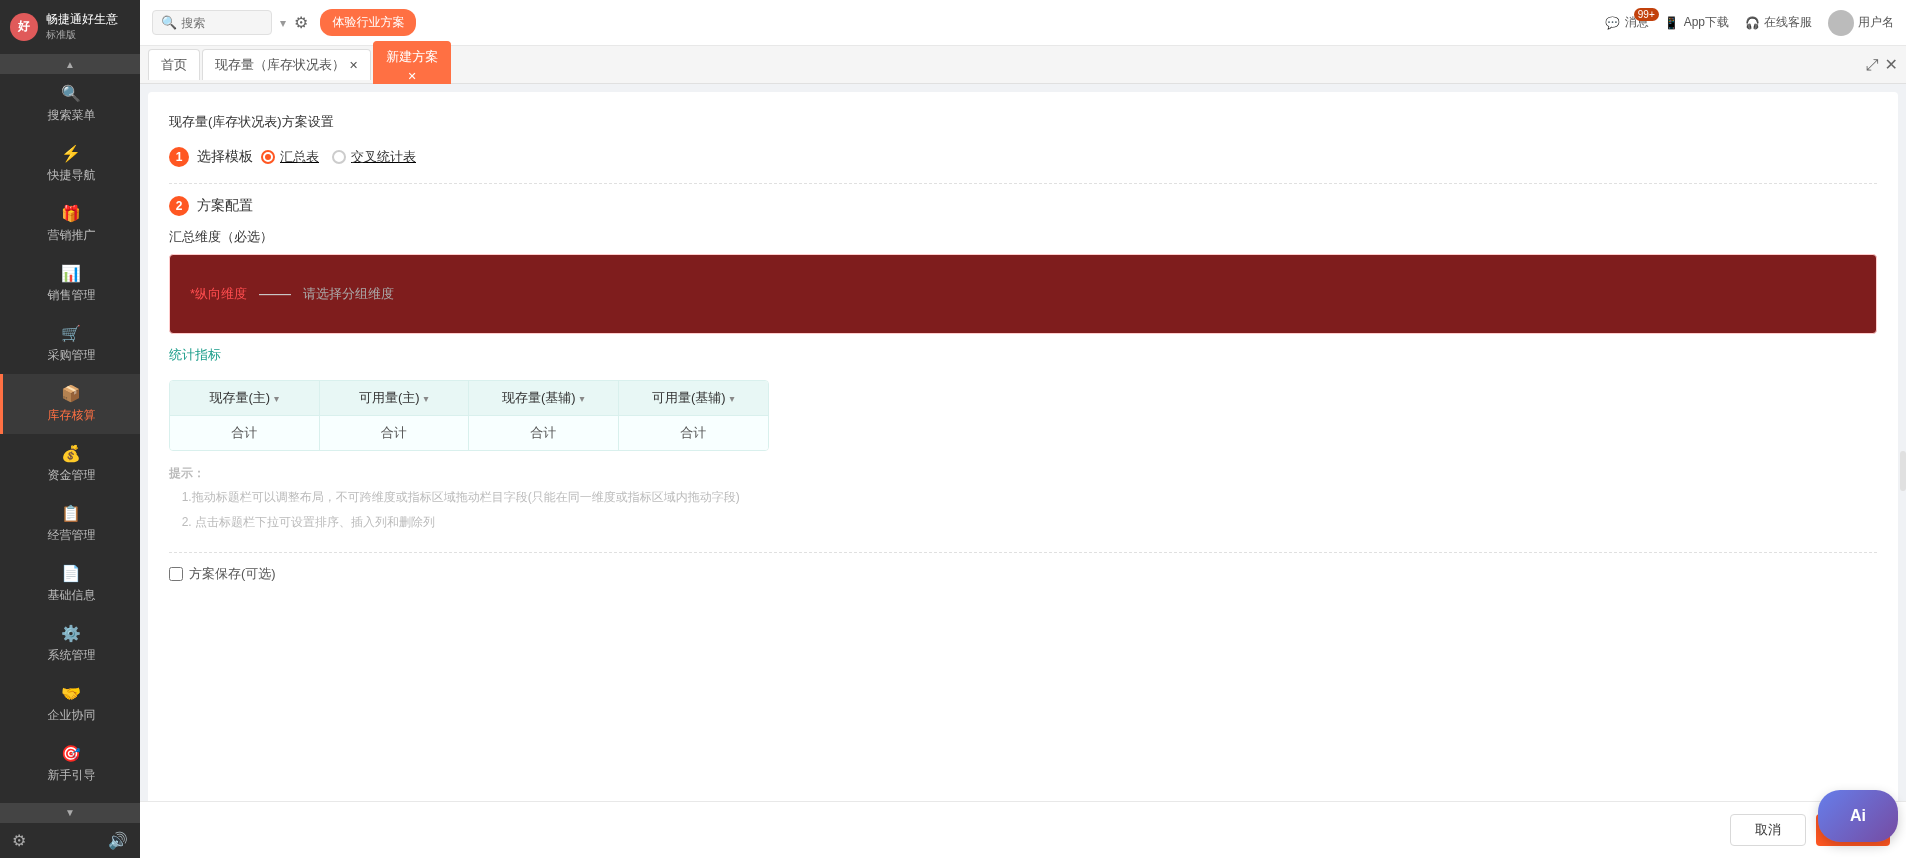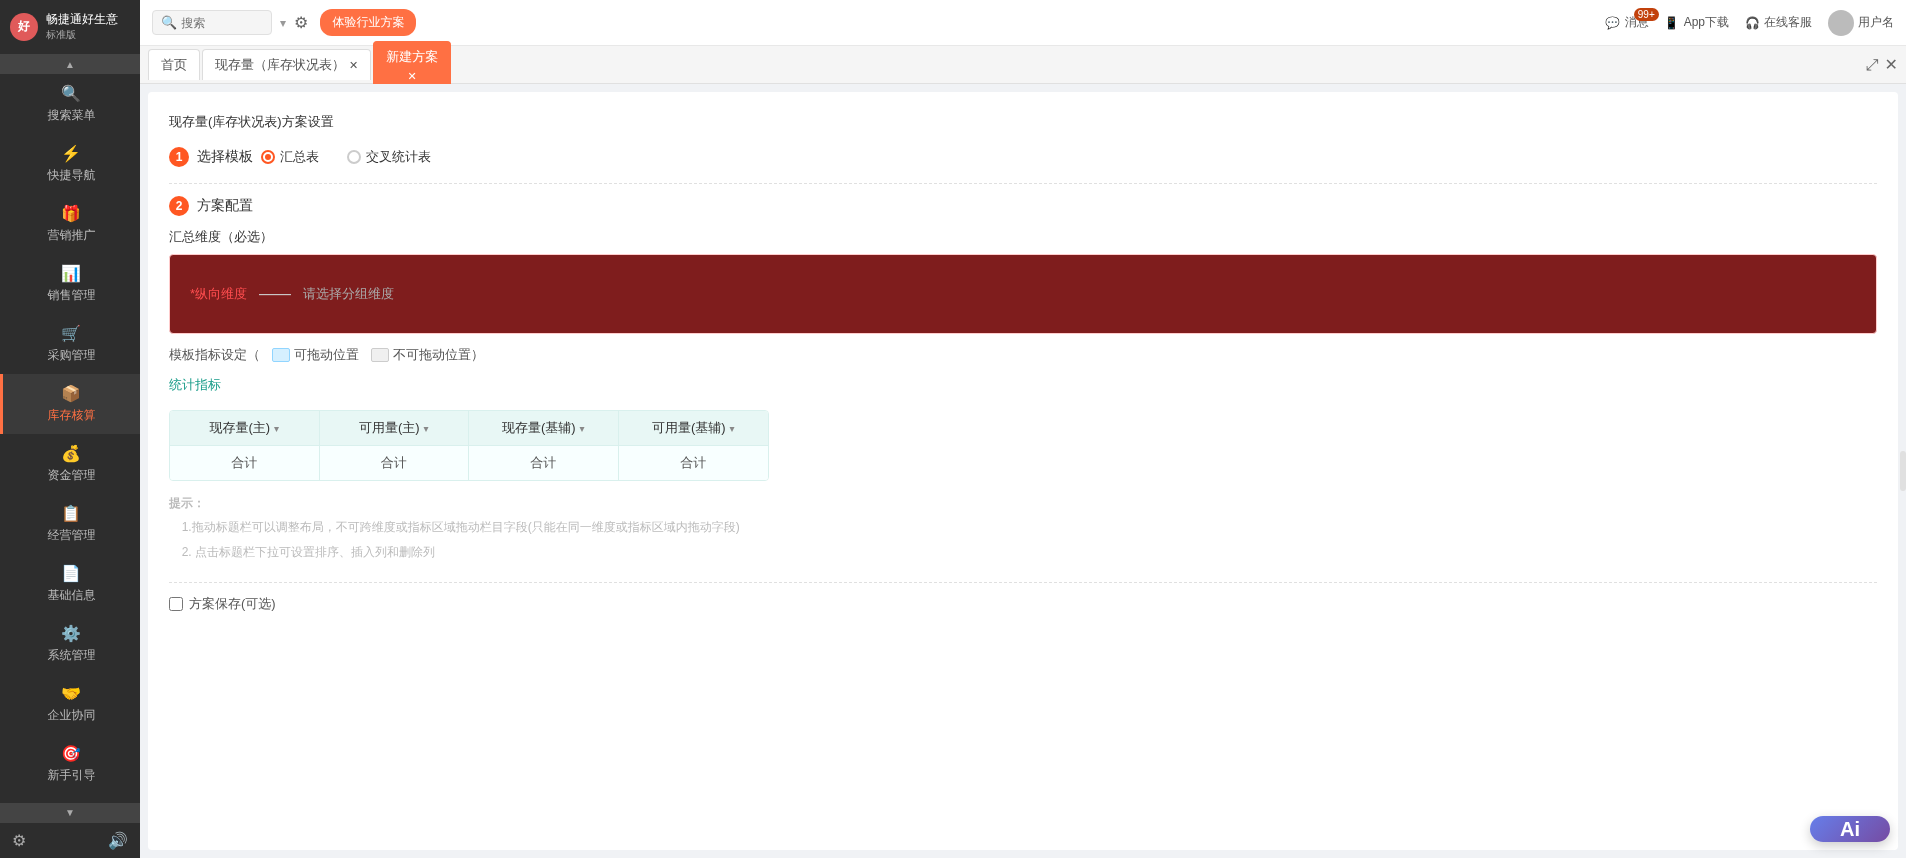--- a/index.html
+++ b/index.html
@@ -112,21 +112,21 @@
       display: flex; align-items: center; gap: 8px; margin-bottom: 12px;
     }
     .step-badge {
       background: #ff5722; color: white; border-radius: 50%;
       width: 20px; height: 20px; display: flex; align-items: center; justify-content: center;
       font-size: 12px; font-weight: bold; flex-shrink: 0;
     }
     .step-title { font-size: 14px; color: #333; font-weight: 500; }
 
     
-    .radio-group { display: flex; align-items: center; gap: 28px; }
+    .radio-group { display: flex; align-items: center; gap: 13px; text-decoration: underline; }
     .radio-label { display: flex; align-items: center; gap: 5px; cursor: pointer; font-size: 13px; color: #333; }
     .radio-dot {
       width: 14px; height: 14px; border-radius: 50%; border: 2px solid #ccc;
       display: flex; align-items: center; justify-content: center;
     }
     .radio-dot.checked { border-color: #ff5722; }
     .radio-dot.checked::after {
       content: ''; width: 6px; height: 6px; background: #ff5722; border-radius: 50%;
     }
 
@@ -203,24 +203,24 @@
     }
 
     
     .right-handle {
       position: absolute; right: 0; top: 50%; transform: translateY(-50%);
       width: 6px; height: 40px; background: #e0e0e0; border-radius: 3px; cursor: pointer;
     }
 
     
     .ai-float {
-      position: fixed; bottom: 16px; right: 16px;
-      width: 80px; height: 26px; background: linear-gradient(135deg, #667eea, #764ba2);
+      position: fixed; bottom: 16px; right: 8px;
+      width: 80px; height: 52px; background: linear-gradient(135deg, #667eea, #764ba2);
       border-radius: 22px; display: flex; align-items: center; justify-content: center;
-      color: white; font-size: 20px; font-weight: bold; cursor: pointer;
+      color: white; font-size: 16px; font-weight: bold; cursor: pointer;
       box-shadow: 0 4px 12px rgba(0,0,0,0.2);
     }
   </style>
 </head>
 <body>
 
 <div class="sidebar">
   <div class="sidebar-logo">
     <div class="logo-icon">好</div>
     <div>
@@ -368,31 +368,20 @@
           <span class="step-title">方案配置</span>
         </div>
 
         <div class="dimension-label">汇总维度（必选）</div>
         <div class="dimension-area">
           <span class="dim-required">*纵向维度</span>
           <span class="dim-arrow">——</span>
           <span class="dim-placeholder">请选择分组维度</span>
         </div>
 
-        <div class="template-indicator">
-          <span>模板指标设定（</span>
-          <div class="indicator-draggable">
-            <div class="indicator-box"></div>
-            <span>可拖动位置</span>
-          </div>
-          <div class="indicator-draggable">
-            <div class="indicator-box-gray"></div>
-            <span>不可拖动位置）</span>
-          </div>
-        </div>
 
         <div class="stats-section">
           <div class="stats-label">统计指标</div>
           <div class="stats-table">
             <div class="stats-table-header">
               <div class="stats-th">
                 <span>现存量(主)</span>
                 <span class="stats-chevron">▾</span>
               </div>
               <div class="stats-th">
@@ -431,18 +420,22 @@
       </div>
 
       <div class="divider"></div>
 
       <div class="save-row">
         <input type="checkbox" class="save-checkbox" style="">
         <span>方案保存(可选)</span>
       </div>
     </div>
 
+    <div class="footer">
+      <button class="btn-cancel">取消</button>
+      <button class="btn-query">查询</button>
+    </div>
 
     <div class="right-handle"></div>
   </div>
 </div>
 
 <div class="ai-float">Ai</div>
 
 </body></html>

